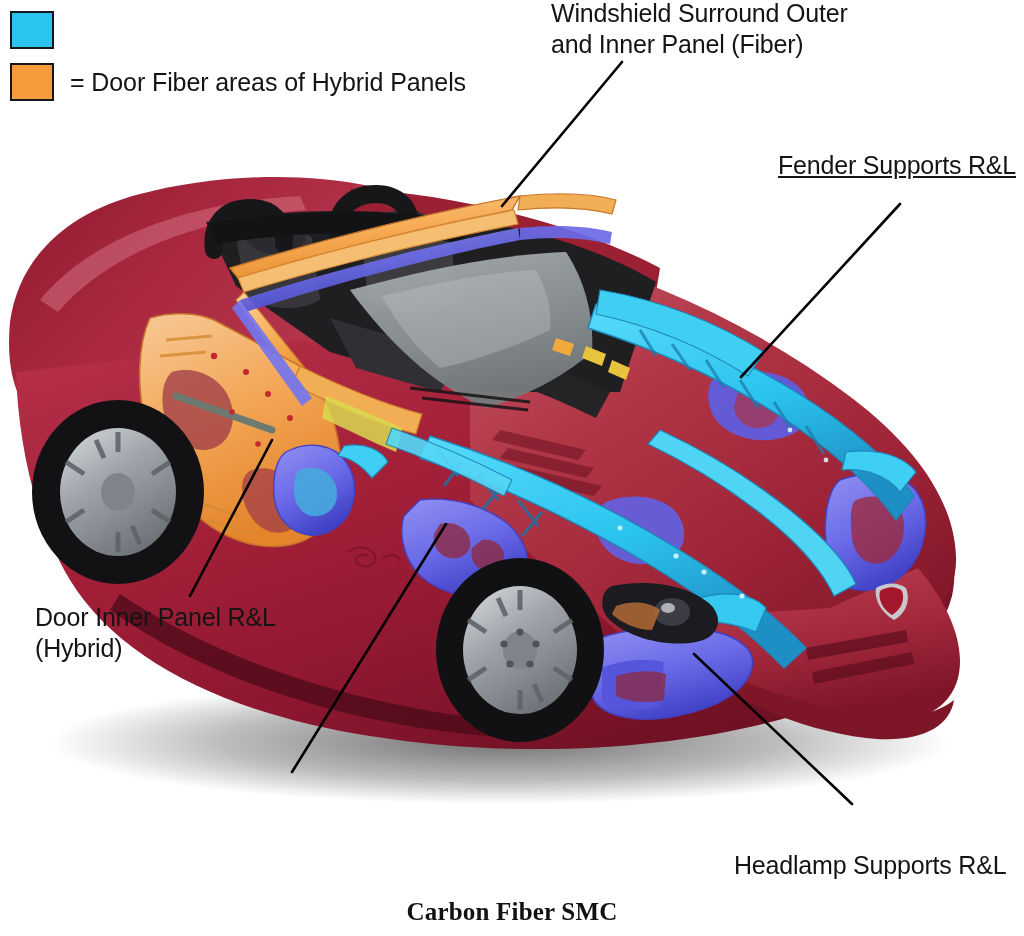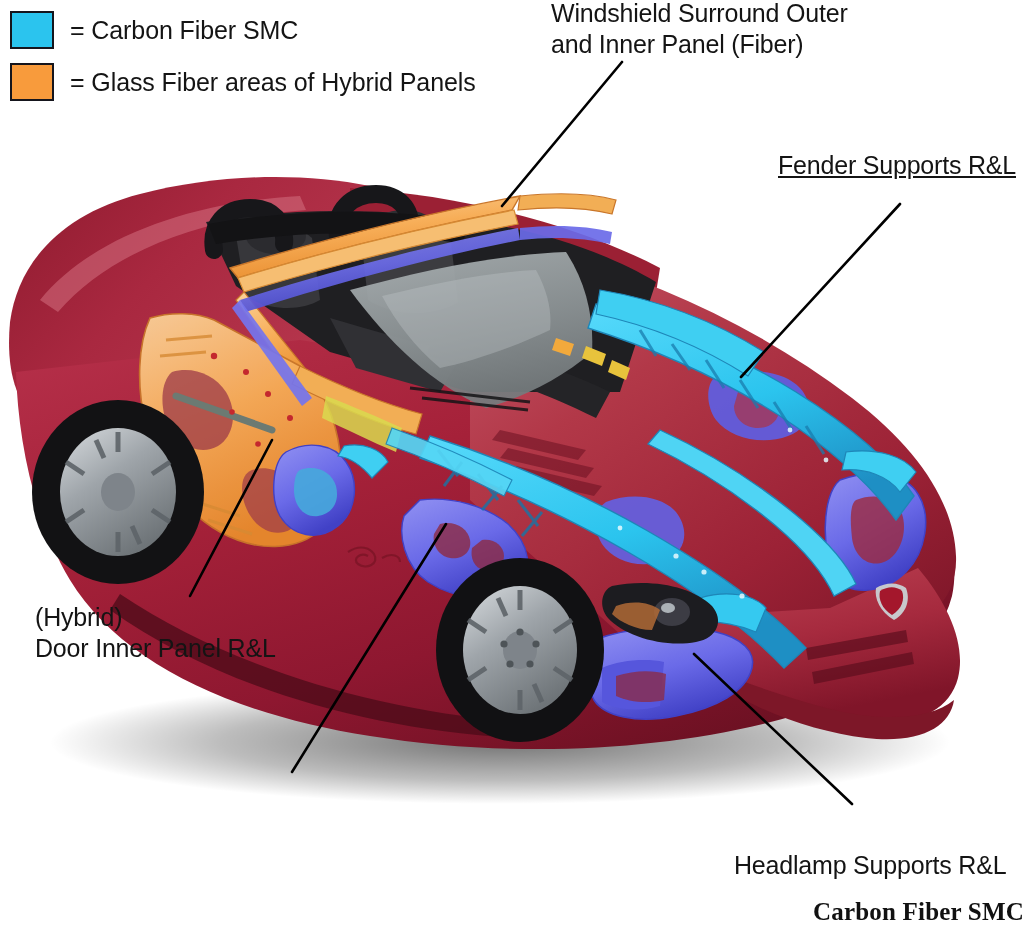--- a/index.html
+++ b/index.html
@@ -29,21 +29,21 @@
     letter-spacing:-0.2px;white-space:nowrap;
   }
   .callout.two-line{white-space:normal;}
   #lbl-windshield{left:551px;top:-2px;text-align:left;}
   #lbl-fender{left:778px;top:150px;text-decoration:underline;}
   #lbl-door{left:35px;top:602px;}
   #lbl-sill{left:120px;top:784px;}
   #lbl-headlamp{left:734px;top:850px;}
 
   .caption{
-    position:absolute;left:0;top:898px;width:1024px;text-align:right;
+    position:absolute;left:0;top:898px;width:1024px;text-align:center;
     font-family:"Liberation Serif", serif;font-weight:bold;
     font-size:25px;letter-spacing:0.2px;color:#111;
   }
 
   
   #art{position:absolute;left:0;top:0;width:1024px;height:936px;}
   .leader{stroke:#000;stroke-width:2.6;fill:none;stroke-linecap:round;}
 </style>
 </head>
 <body>
@@ -359,40 +359,39 @@
       <line class="leader" x1="900" y1="204" x2="741" y2="377"></line>
       <line class="leader" x1="190" y1="596" x2="272" y2="440"></line>
       <line class="leader" x1="292" y1="772" x2="446" y2="524"></line>
       <line class="leader" x1="852" y1="804" x2="694" y2="654"></line>
     </g>
   </svg>
 
   <div class="legend">
     <div class="legend-row">
       <div class="swatch" style="background:#2BC4EE"></div>
-      <div class="legend-text">= Carbon Fiber SMC</div>
     </div>
     <div class="legend-row">
       <div class="swatch" style="background:#F89B3C"></div>
-      <div class="legend-text">= Glass Fiber areas of Hybrid Panels</div>
+      <div class="legend-text">= Door Fiber areas of Hybrid Panels</div>
     </div>
   </div>
 
   <div class="callout two-line" id="lbl-windshield">
     <div>Windshield Surround Outer</div>
     <div>and Inner Panel (Fiber)</div>
   </div>
 
   <div class="callout" id="lbl-fender">
     <div>Fender Supports R&amp;L</div>
   </div>
 
   <div class="callout two-line" id="lbl-door">
+    <div>Door Inner Panel R&amp;L</div>
     <div>(Hybrid)</div>
-    <div>Door Inner Panel R&amp;L</div>
   </div>
 
 
   <div class="callout" id="lbl-headlamp">
     <div>Headlamp Supports R&amp;L</div>
   </div>
 
   <div class="caption">Carbon Fiber SMC</div>
 
 </div>

